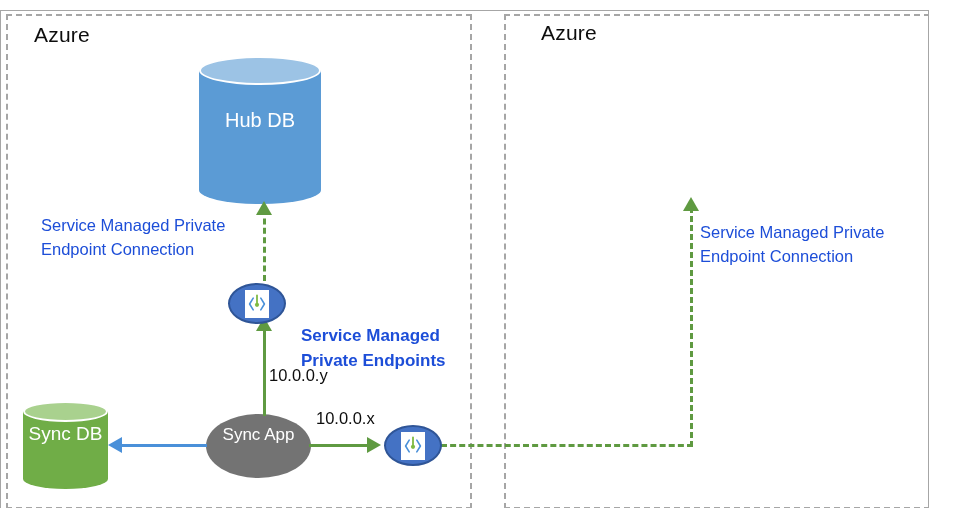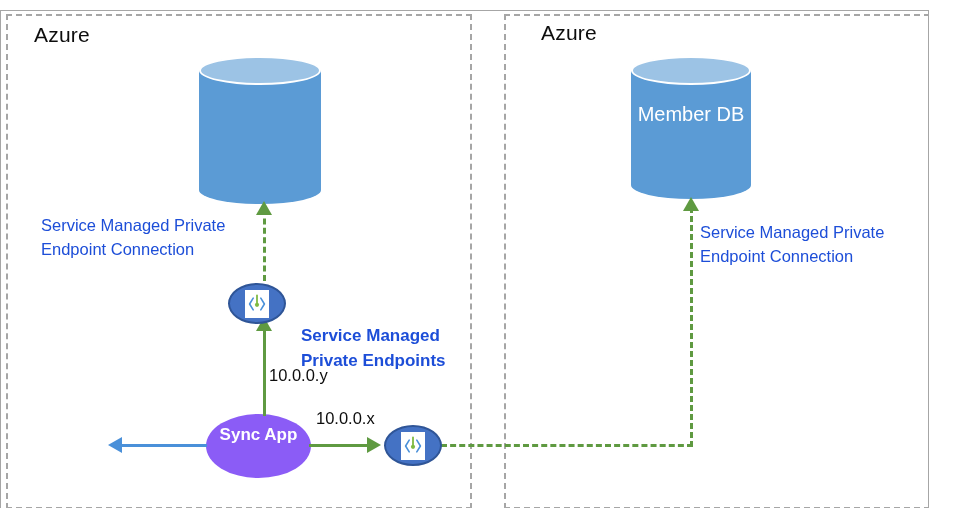--- a/index.html
+++ b/index.html
@@ -77,23 +77,22 @@
   #sync-db{ left:22px; top:390px; width:85px; height:88px; }
   #sync-db .cyl-body{ top:10px; height:68px; background:#70AD47; }
   #sync-db .cyl-bottom{ height:20px; background:#70AD47; }
   #sync-db .cyl-top{ height:21px; background:#A9D18E; border:2px solid #ffffff; box-sizing:border-box; }
   #sync-db .cyl-text{ top:22px; font-size:19px; }
 
   
   #sync-app{
     position:absolute;
     left:205px; top:403px; width:105px; height:64px;
-    background:#8b5cf6;
-    border-radius:50%;
-    font-weight:bold;
+    background:#737373;
+    border-radius:50%;
   }
   #sync-app .ell-text{
     position:absolute; left:0; right:0; top:11px;
     text-align:center; color:#ffffff; font-size:17px; line-height:1.2;
   }
 
   
   .pe-node{
     position:absolute;
     width:58px; height:41px;
@@ -228,30 +227,31 @@
   <div class="arrow-up" id="arrow-hub"></div>
   <div class="arrow-up" id="arrow-pe"></div>
   <div class="arrow-up" id="arrow-member"></div>
   <div class="arrow-right" id="arrow-pe2"></div>
   <div class="arrow-left" id="arrow-syncdb"></div>
 
   <div class="cylinder" id="hub-db">
     <div class="cyl-bottom"></div>
     <div class="cyl-body"></div>
     <div class="cyl-top"></div>
-  </div>
-
-  <div class="cylinder" id="member-db">
+    <div class="cyl-text">Hub DB</div>
+  </div>
+
+
+  <div class="cylinder" id="sync-db">
     <div class="cyl-bottom"></div>
     <div class="cyl-body"></div>
     <div class="cyl-top"></div>
-    <div class="cyl-text">Member
+    <div class="cyl-text">Sync
 DB</div>
   </div>
-
 
   <div id="sync-app">
     <div class="ell-text">Sync
 App</div>
   </div>
 
   <div class="pe-node" id="pe-hub">
     <div class="pe-card">
       <svg width="20" height="22" viewBox="0 0 20 22" aria-hidden="true">
         <path d="M6.2 5.2 L2.6 11 L6.2 16.8" fill="none" stroke="#4A90D9" stroke-width="1.6" stroke-linecap="round" stroke-linejoin="round"></path>

